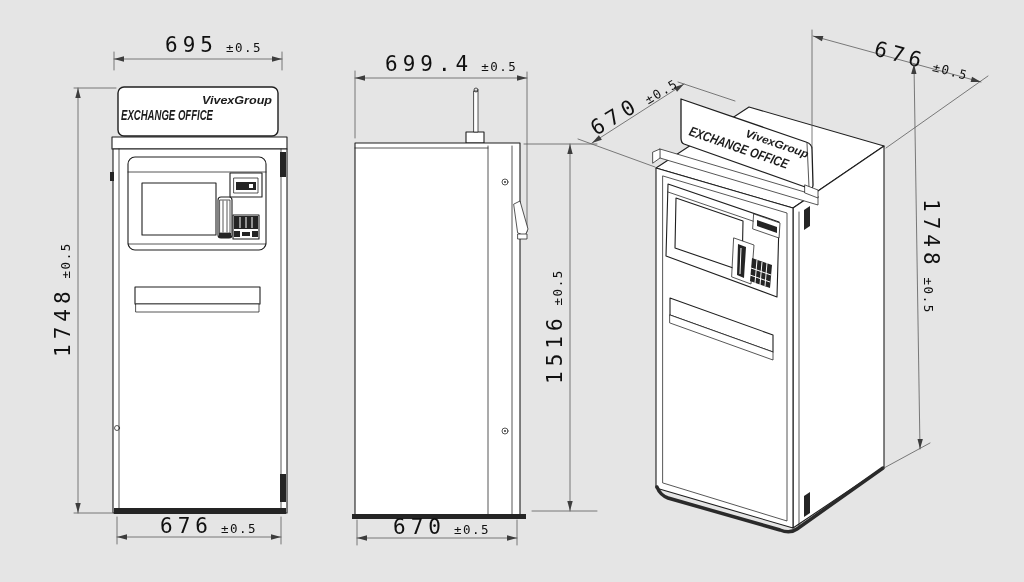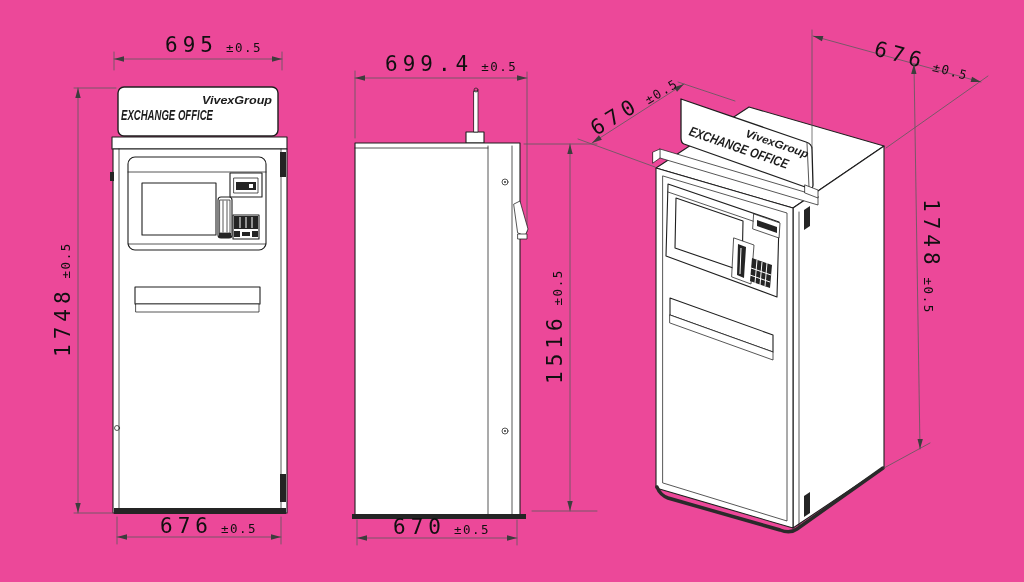--- a/index.html
+++ b/index.html
@@ -1,16 +1,16 @@
 <!DOCTYPE html>
 <html><head>
 <meta charset="utf-8">
 <style>
   html,body{margin:0;padding:0;background:#fff;}
-  #stage{position:relative;width:1024px;height:582px;background:#ec4899;overflow:hidden;
+  #stage{position:relative;width:1024px;height:582px;background:#e5e5e5;overflow:hidden;
          font-family:"Liberation Sans",sans-serif;}
   svg{position:absolute;left:0;top:0;}
   .ol  {stroke:#1f1f1f;stroke-width:1.1;fill:none;stroke-linejoin:round;stroke-linecap:round;}
   .olf {stroke:#1f1f1f;stroke-width:1.1;fill:#ffffff;stroke-linejoin:round;stroke-linecap:round;}
   .thin{stroke-width:0.75;}
   .dm  {stroke:#5c5c5c;stroke-width:0.8;fill:none;stroke-linecap:round;}
   .dk  {fill:#242424;stroke:none;}
   .ar  {fill:#3d3d3d;stroke:none;}
   .wl  {stroke:#ffffff;stroke-width:1;fill:none;}
   .num {font-family:"DejaVu Sans Mono","Liberation Mono",monospace;font-size:21px;

